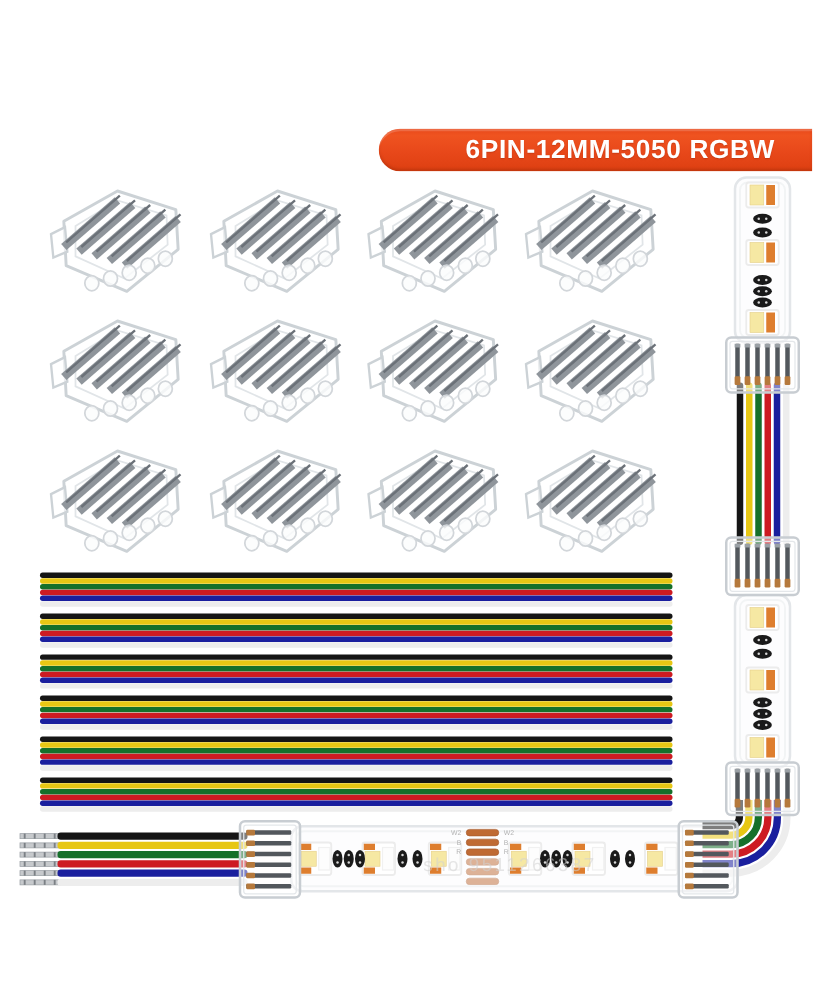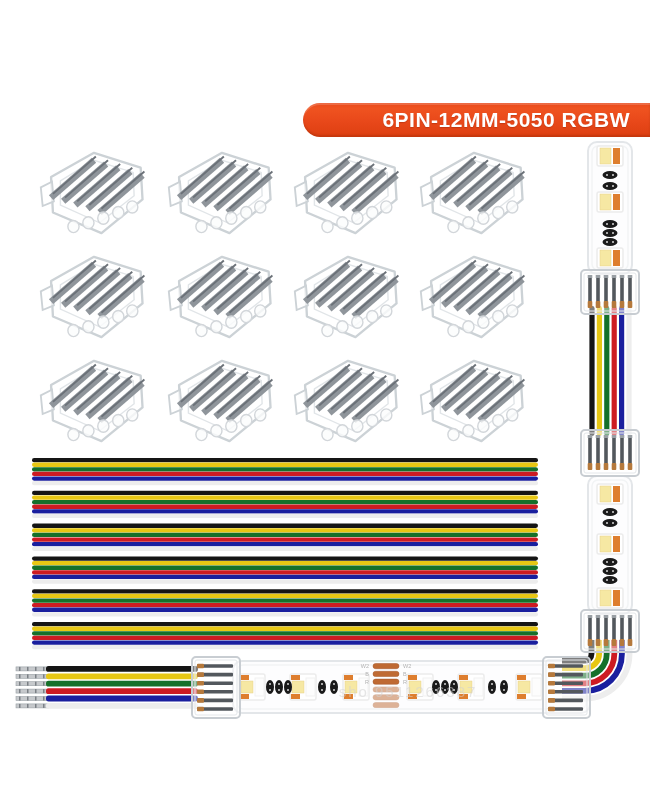--- a/index.html
+++ b/index.html
@@ -2,21 +2,21 @@
 <html><head>
 <meta charset="utf-8">
 <style>
   html,body{margin:0;padding:0;background:#fff;}
   .stage{position:relative;width:650px;height:800px;background:#ffffff;overflow:hidden;
          font-family:"Liberation Sans", sans-serif;}
   .banner{position:absolute;left:303px;top:103px;width:347px;height:34px;z-index:3;
           border-radius:17px 0 0 17px;
           background:linear-gradient(180deg,#d8400f 0%,#f0592604 0%,#ef5320 16%,#e8481a 55%,#dd3f11 100%);
           box-shadow:inset 0 2px 0 rgba(255,255,255,0.18), inset 0 -2px 2px rgba(120,30,0,0.25);
-          display:flex;align-items:center;justify-content:flex-end;padding-right:20px;box-sizing:border-box;}
+          display:flex;align-items:center;justify-content:flex-end;padding-right:30px;box-sizing:border-box;}
   .banner span{color:#fff;font-weight:bold;font-size:21px;letter-spacing:0.5px;
                text-shadow:0 1px 1px rgba(100,20,0,0.25);white-space:nowrap;}
   svg{position:absolute;left:0;top:0;z-index:1;}
 </style>
 </head>
 <body>
 
 <div class="stage">
   <div class="banner" style="background-color: rgb(232, 72, 26);">
     <span style="color: rgb(255, 255, 255);">6PIN-12MM-5050 RGBW</span>

